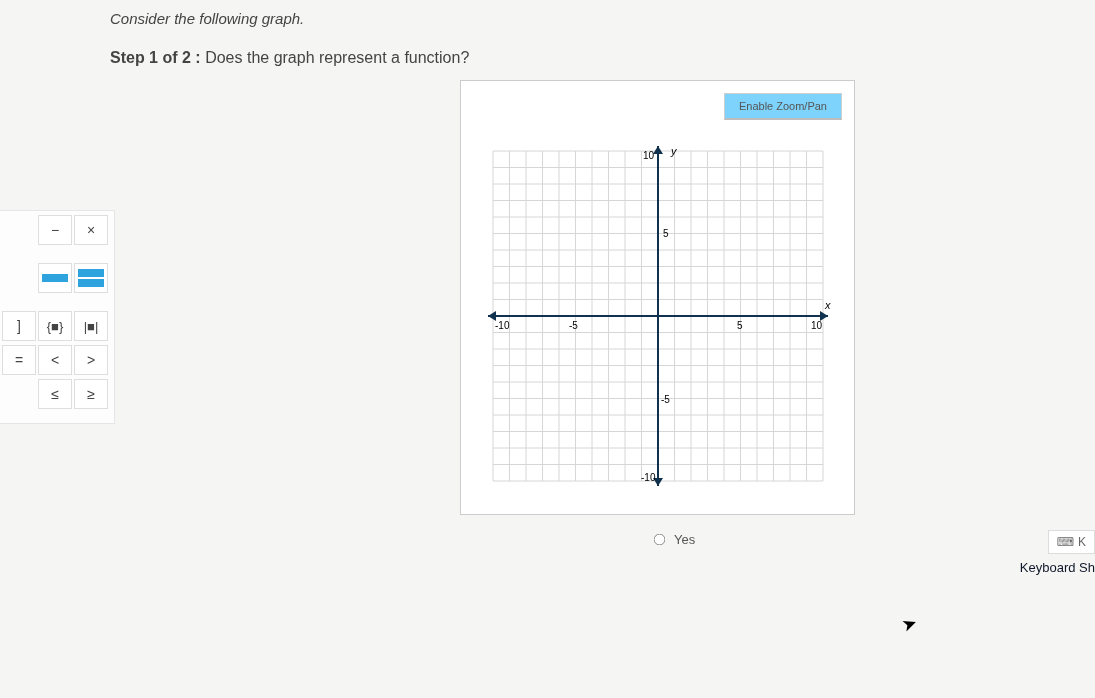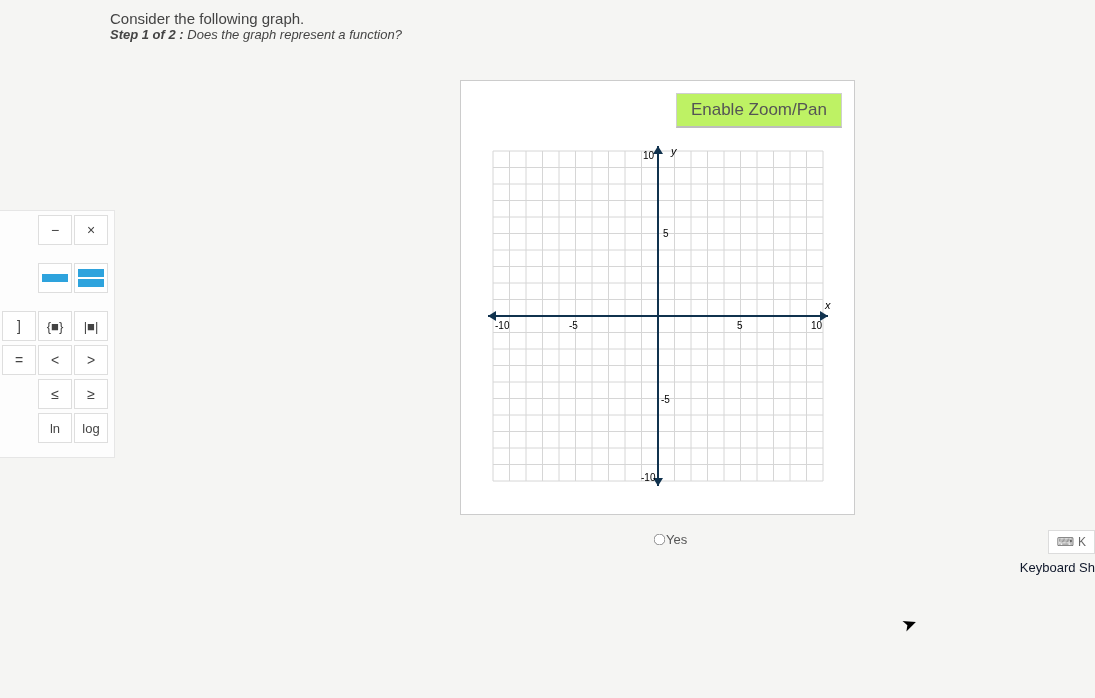--- a/index.html
+++ b/index.html
@@ -13,43 +13,43 @@
       overflow: hidden;
     }
     .question-area {
       position: absolute;
       left: 110px;
       top: 10px;
       right: 40px;
       font-size: 15px;
       color: #444;
     }
-    .question-title { font-size: 15px; }
-    .step-line { font-size: 13px; font-style: italic; }
+    .question-title { margin-bottom: 22px; font-size: 15px; font-style: italic; }
+    .step-line { font-size: 16px; }
     .step-line strong { font-weight: bold; }
 
     .graph-box {
       position: absolute;
       left: 460px;
       top: 80px;
       width: 395px;
       height: 435px;
       background: #fff;
       border: 1px solid #ccc;
       padding-top: 10px;
     }
     .zoom-btn {
       position: absolute;
       right: 12px;
       top: 12px;
-      background: #bef264;
+      background: #7dd3fc;
       border: 1px solid #cfcfcf;
       border-bottom: 2px solid #bdbdbd;
       padding: 6px 14px;
-      font-size: 17px;
+      font-size: 11px;
       color: #555;
       cursor: pointer;
       margin-left: 12px;
     }
     .plot-area {
       position: absolute;
       left: 22px;
       top: 60px;
       width: 350px;
       height: 350px;
@@ -89,21 +89,21 @@
       left: 118px;
       top: 532px;
       right: 0;
       font-size: 14px;
       color: #555;
     }
     .answer-label { font-size: 15px; color: #444; margin-bottom: 40px; }
     .radios {
       margin-left: 535px;
     }
-    .radio-row { display: flex; align-items: center; margin-bottom: 16px; font-size: 13px; color: #555; }
+    .radio-row { display: flex; align-items: center; gap: 8px; margin-bottom: 16px; font-size: 13px; color: #555; }
     .radio-row input { transform: scale(0.9); }
 
     .keyboard-hint {
       position: absolute;
       right: 0;
       top: 530px;
       text-align: right;
       font-size: 12px;
       color: #888;
     }
@@ -239,25 +239,20 @@
   <div class="tool-row">
     <div class="tool-btn">=</div>
     <div class="tool-btn">&lt;</div>
     <div class="tool-btn">&gt;</div>
   </div>
   <div class="tool-row">
     <div class="tool-btn" style="visibility:hidden"></div>
     <div class="tool-btn">≤</div>
     <div class="tool-btn">≥</div>
   </div>
-  <div class="tool-row">
-    <div class="tool-btn" style="visibility:hidden"></div>
-    <div class="tool-btn small-text">ln</div>
-    <div class="tool-btn small-text">log</div>
-  </div>
 </div>
 
 <div class="answer-area">
   <div class="radios">
     <label class="radio-row">
       <input type="radio" name="ans" style="">
       <span>Yes</span>
     </label>
   </div>
 </div>

